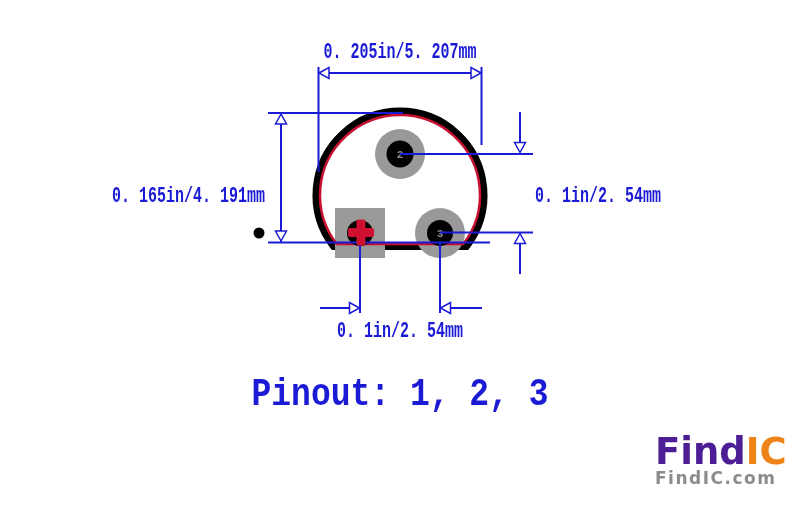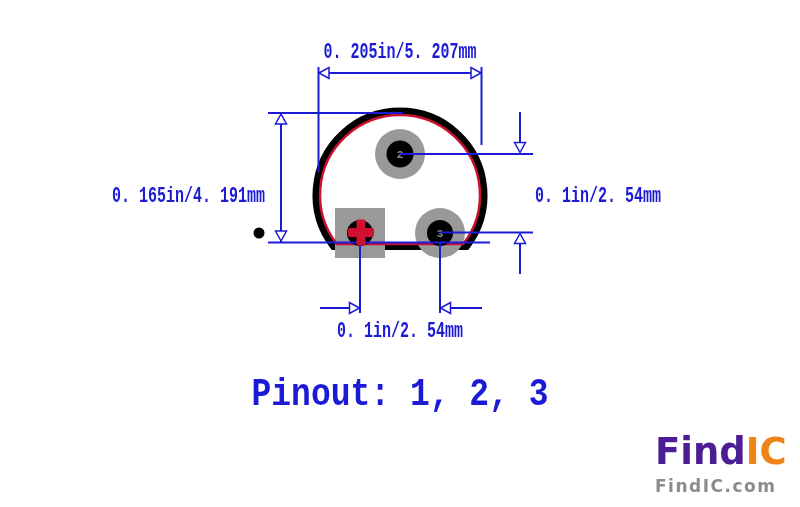--- a/index.html
+++ b/index.html
@@ -50,21 +50,21 @@
     font-family: "DejaVu Sans", sans-serif;
     font-weight: 800;
     font-size: 37px;
     line-height: 37px;
     letter-spacing: 0px;
     white-space: nowrap;
   }
   .logo-find { color: #4c1d95; }
   .logo-ic   { color: #ee8418; margin-top: 36px; }
   .logo-tagline {
-    margin-top: 8px;
+    margin-top: 0px;
     font-family: "DejaVu Sans", sans-serif;
     font-weight: bold;
     font-size: 17px;
     line-height: 17px;
     letter-spacing: 1.5px;
     color: #8c8c8c;
     white-space: nowrap;
   }
 </style>
 </head>

